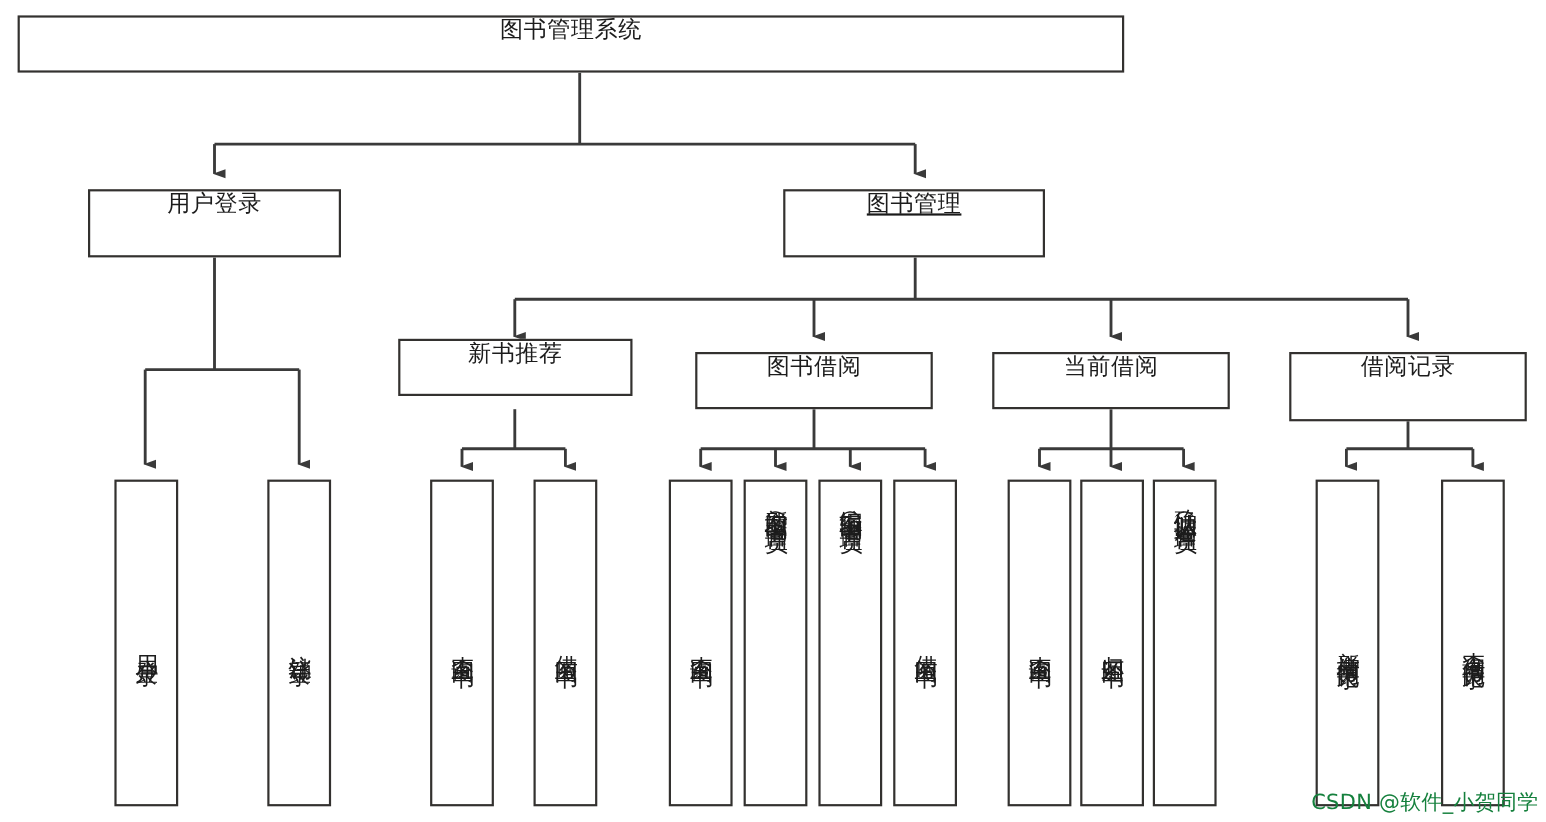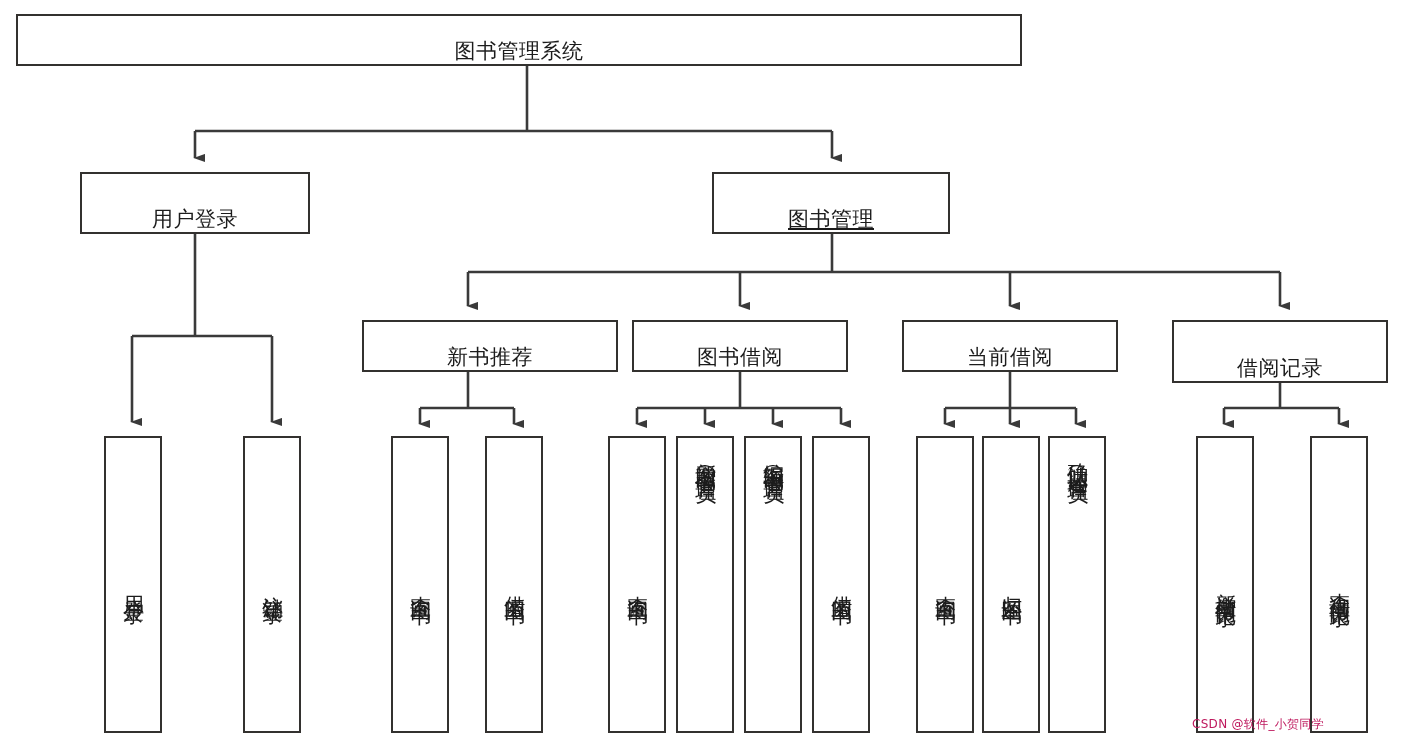--- a/index.html
+++ b/index.html
@@ -25,21 +25,21 @@
     top: 0;
     width: 1405px;
     height: 747px;
   }
   .node {
     position: absolute;
     box-sizing: border-box;
     background: #ffffff;
     border: 2px solid #33312f;
     display: flex;
-    align-items: flex-end;
+    align-items: flex-start;
     justify-content: center;
     color: #1a1a1a;
   }
   .node-label {
     font-size: 21px;
     line-height: 1.12;
     letter-spacing: 0.5px;
     white-space: nowrap;
     color: #1c1c1c;
   }
@@ -59,22 +59,22 @@
     padding-top: 8px;
   }
   .node.vmid {
     align-items: center;
     padding-top: 0;
   }
   #watermark {
     position: absolute;
     left: 1192px;
     top: 716px;
-    font-size: 12px;
-    color: #be185d;
+    font-size: 19px;
+    color: #15803d;
     white-space: nowrap;
     letter-spacing: 0.3px;
     pointer-events: none;
   }
 </style>
 </head>
 <body>
 
 <div id="diagram-root">
 
@@ -132,21 +132,21 @@
     <span class="node-label">图书管理系统</span>
   </div>
 
   <div class="node" style="left:80px; top:172px; width:230px; height:62px;">
     <span class="node-label">用户登录</span>
   </div>
   <div class="node" style="left:712px; top:172px; width:238px; height:62px;text-decoration:underline;">
     <span class="node-label">图书管理</span>
   </div>
 
-  <div class="node" style="left:362px; top:320px; width:256px; height:52px;">
+  <div class="node" style="left:362px; top:308px; width:213px; height:52px;">
     <span class="node-label">新书推荐</span>
   </div>
   <div class="node" style="left:632px; top:320px; width:216px; height:52px;">
     <span class="node-label">图书借阅</span>
   </div>
   <div class="node" style="left:902px; top:320px; width:216px; height:52px;">
     <span class="node-label">当前借阅</span>
   </div>
   <div class="node" style="left:1172px; top:320px; width:216px; height:63px;">
     <span class="node-label">借阅记录</span>

